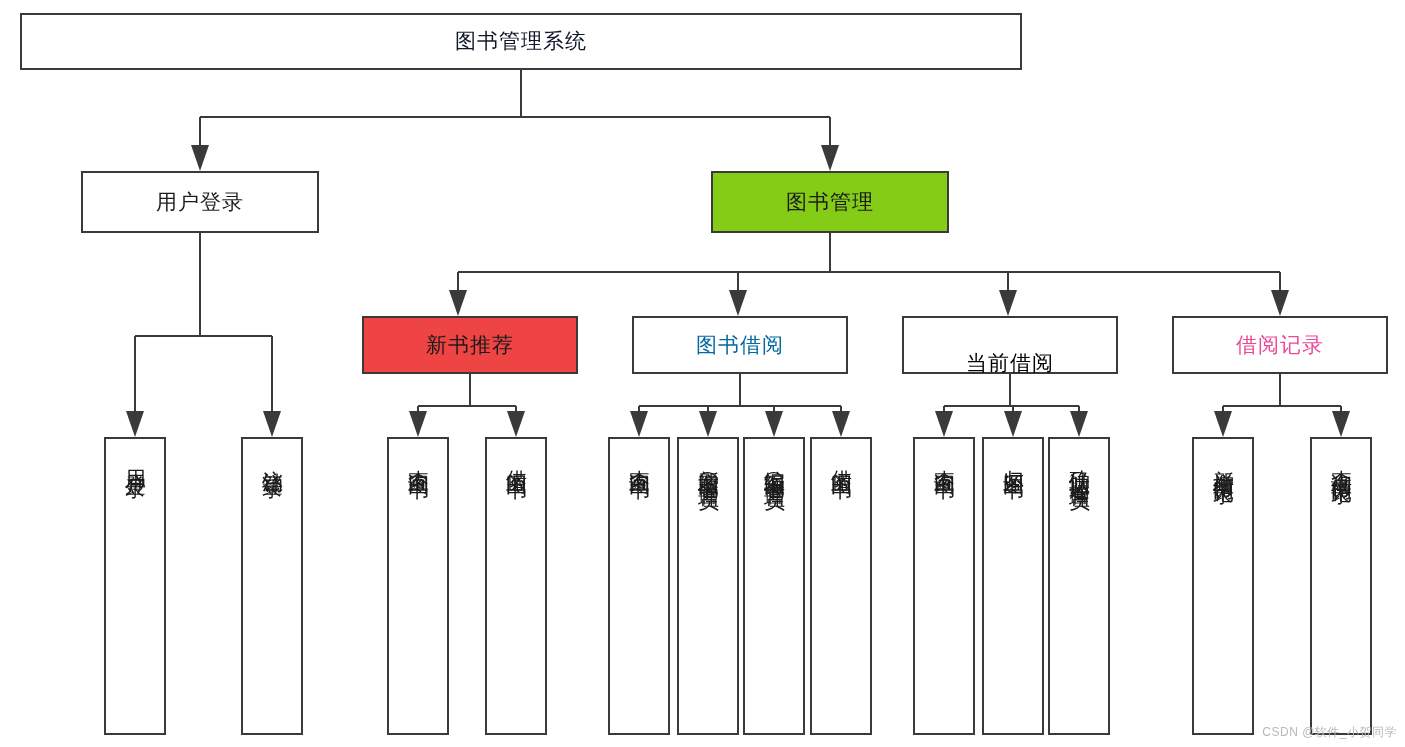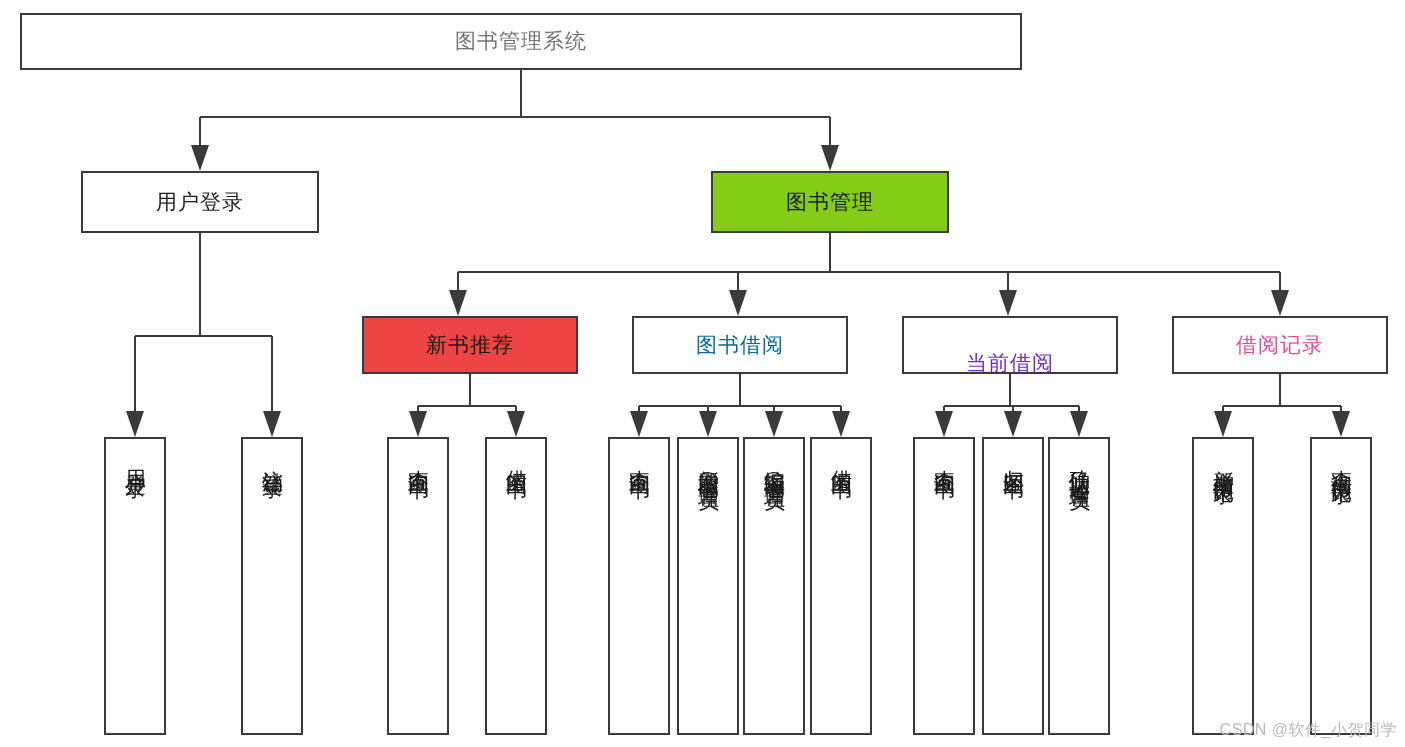--- a/index.html
+++ b/index.html
@@ -55,21 +55,21 @@
     line-height: 1.18;
     letter-spacing: 3px;
     white-space: normal;
     max-height: 272px;
   }
   .watermark {
     position: absolute;
     right: 8px;
     bottom: 6px;
     color: #b9b9b9;
-    font-size: 16px;
+    font-size: 12px;
     letter-spacing: 0.5px;
     white-space: nowrap;
     user-select: none;
   }
 </style>
 </head>
 <body>
 
 <div id="diagram-root">
 
@@ -125,36 +125,36 @@
         <line x1="1223" y1="406" x2="1341" y2="406" stroke="#3a3a3a" stroke-width="2.5" shape-rendering="crispEdges"></line>
         <line x1="1223" y1="406" x2="1223" y2="413" stroke="#3a3a3a" stroke-width="2.5" shape-rendering="crispEdges"></line>
         <polygon points="1214,411 1232,411 1223,437" fill="#3a3a3a"></polygon>
         <line x1="1341" y1="406" x2="1341" y2="413" stroke="#3a3a3a" stroke-width="2.5" shape-rendering="crispEdges"></line>
         <polygon points="1332,411 1350,411 1341,437" fill="#3a3a3a"></polygon>
       </g>
   </svg>
 
   <div id="node-layer">
       <div class="node-box" style="left: 20px; top: 13px; width: 1002px; height: 57px; border-color: rgb(58, 58, 58); background: rgb(255, 255, 255);">
-        <span class="node-label" style="color: #737373;">图书管理系统</span>
+        <span class="node-label" style="color: #0f172a;">图书管理系统</span>
       </div>
       <div class="node-box" style="left: 81px; top: 171px; width: 238px; height: 62px; border-color: rgb(58, 58, 58); background: rgb(255, 255, 255);">
         <span class="node-label" style="color: rgb(27, 27, 27);">用户登录</span>
       </div>
       <div class="node-box" style="left: 711px; top: 171px; width: 238px; height: 62px; border-color: rgb(58, 58, 58); background: #84cc16;">
         <span class="node-label" style="color: rgb(27, 27, 27);">图书管理</span>
       </div>
       <div class="node-box" style="left: 362px; top: 316px; width: 216px; height: 58px; border-color: rgb(58, 58, 58); background: #ef4444;">
         <span class="node-label" style="color: rgb(27, 27, 27);">新书推荐</span>
       </div>
       <div class="node-box" style="left: 632px; top: 316px; width: 216px; height: 58px; border-color: rgb(58, 58, 58); background: rgb(255, 255, 255);">
         <span class="node-label" style="color: #0369a1;">图书借阅</span>
       </div>
       <div class="node-box" style="left: 902px; top: 316px; width: 216px; height: 58px; border-color: rgb(58, 58, 58); background: rgb(255, 255, 255);">
-        <span class="node-label" style="color: #6d28d9; margin-top: 36px;">当前借阅</span>
+        <span class="node-label" style="color: #000000; margin-top: 36px;">当前借阅</span>
       </div>
       <div class="node-box" style="left: 1172px; top: 316px; width: 216px; height: 58px; border-color: rgb(58, 58, 58); background: rgb(255, 255, 255);">
         <span class="node-label" style="color: #ec4899;">借阅记录</span>
       </div>
       <div class="node-box vertical" style="left: 104px; top: 437px; width: 62px; height: 298px; border-color: rgb(58, 58, 58); background: rgb(255, 255, 255);">
         <span class="node-label" style="color: rgb(27, 27, 27);">用户登录</span>
       </div>
       <div class="node-box vertical" style="left: 241px; top: 437px; width: 62px; height: 298px; border-color: rgb(58, 58, 58); background: rgb(255, 255, 255);">
         <span class="node-label" style="color: rgb(27, 27, 27);">注销登录</span>
       </div>

